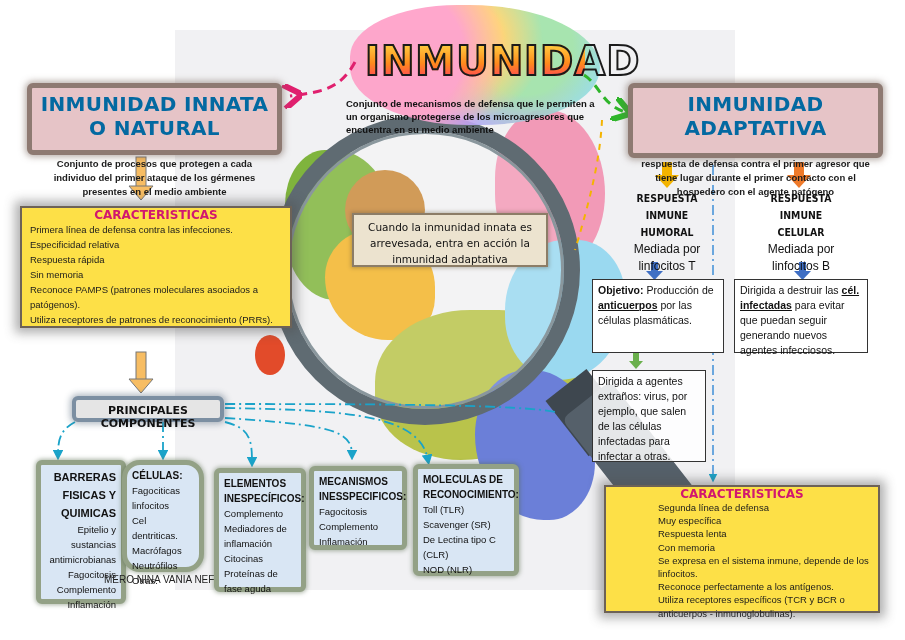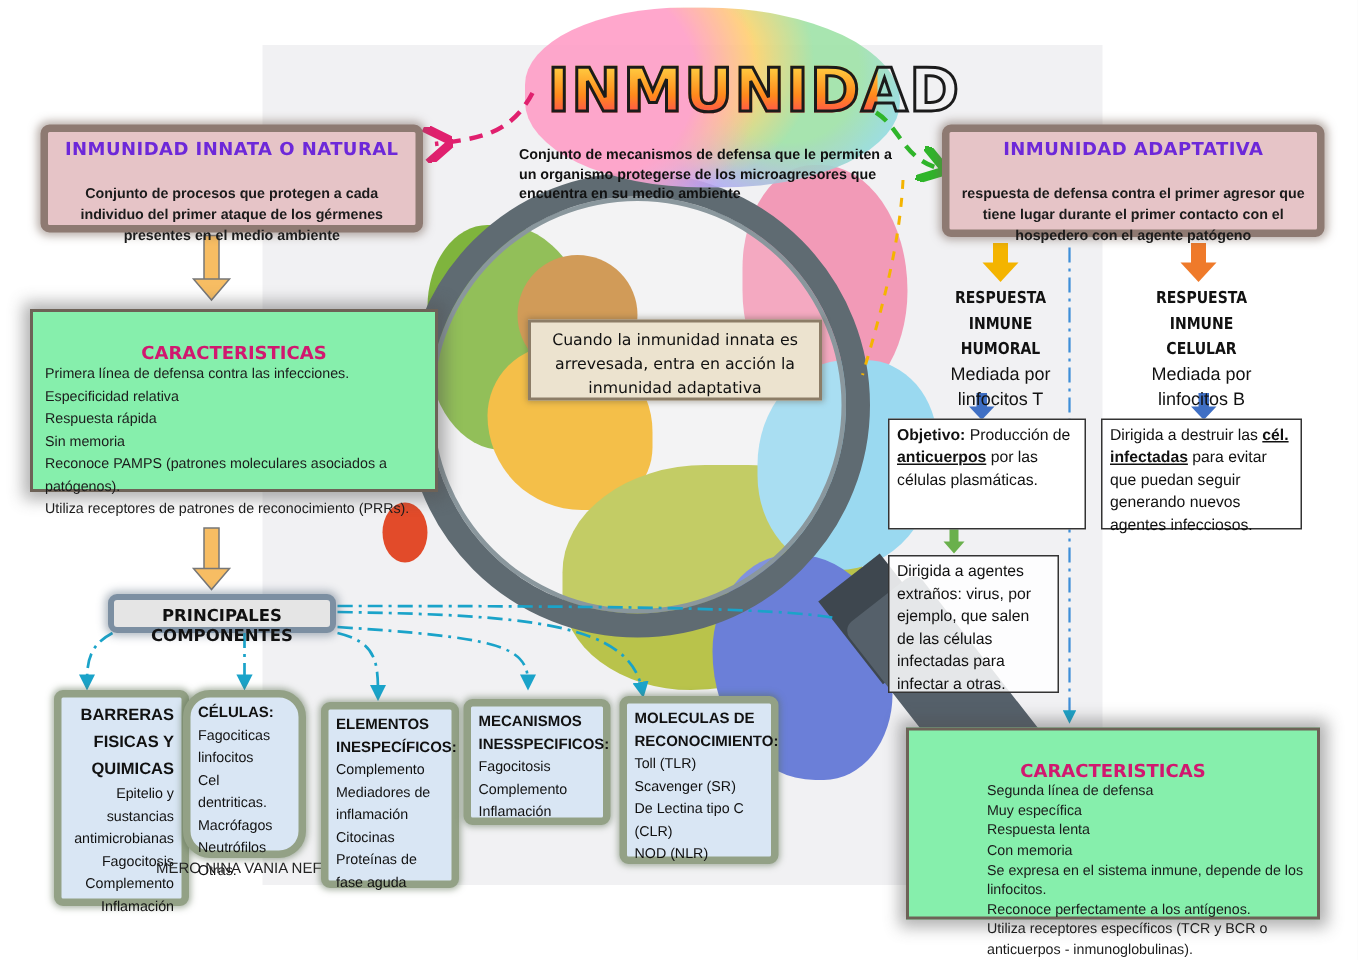--- a/index.html
+++ b/index.html
@@ -32,24 +32,24 @@
   .main-title { left: 365px; top: 38px; width: 220px; text-align: center; font-family: "DejaVu Sans", sans-serif;
                 font-weight: 900; font-size: 40px; letter-spacing: 1px;
                 background: linear-gradient(180deg, #ffe34d 0%, #ff8a1c 55%, #ff2f6e 100%);
                 -webkit-background-clip: text; background-clip: text; color: transparent;
                 -webkit-text-stroke: 2px #1b1b1b; }
   .main-desc { left: 346px; top: 97px; width: 250px; font-size: 9.5px; font-weight: 700; line-height: 13px; color: #111; }
 
   
   .pink-box { background: #e6c4c7; border: 5px solid #8e7a72; border-radius: 6px;
               box-shadow: 0 0 6px 2px rgba(120,100,90,0.5); text-align: center; padding: 4px 8px; }
-  .box-title { font-family: "DejaVu Sans", sans-serif; font-weight: 700; font-size: 12px; color: #6d28d9; letter-spacing: 0.3px; }
+  .box-title { font-family: "DejaVu Sans", sans-serif; font-weight: 700; font-size: 20px; color: #0369a1; letter-spacing: 0.3px; }
   .box-text { font-size: 9.5px; font-weight: 700; line-height: 14px; color: #1b1b1b; margin-top: 17px; }
 
-  .paper-box { background: #86efac; border: 2px solid #6d6257; box-shadow: 0 0 10px 5px rgba(80,80,80,0.45); padding: 20px 8px; }
+  .paper-box { background: #fde047; border: 2px solid #6d6257; box-shadow: 0 0 10px 5px rgba(80,80,80,0.45); padding: 0 8px; }
   .char-title { text-align: center; color: #d1176f; font-family: "DejaVu Sans", sans-serif; font-weight: 700; font-size: 12px; }
   .char-list { list-style: none; font-size: 9.5px; line-height: 15px; color: #1b1b1b; }
 
   .note-box { background: #ece3cf; border: 2px solid #8c7d67; box-shadow: 0 0 4px 1px rgba(90,80,60,0.4);
               text-align: center; font-family: "DejaVu Sans", sans-serif; font-size: 10.5px; line-height: 16px; padding: 4px 6px; }
 
   .comp-label { background: #e5e5e5; border: 4px solid #7c8fa2; border-radius: 6px; box-shadow: 0 0 6px 2px rgba(80,100,120,0.45);
                 font-family: "DejaVu Sans", sans-serif; font-weight: 700; font-size: 11px; padding: 4px 8px; text-align: center; }
 
   .comp-box { background: #d9e6f4; border: 5px solid #93a186; border-radius: 6px; box-shadow: 0 0 4px 1px rgba(90,110,80,0.5);

